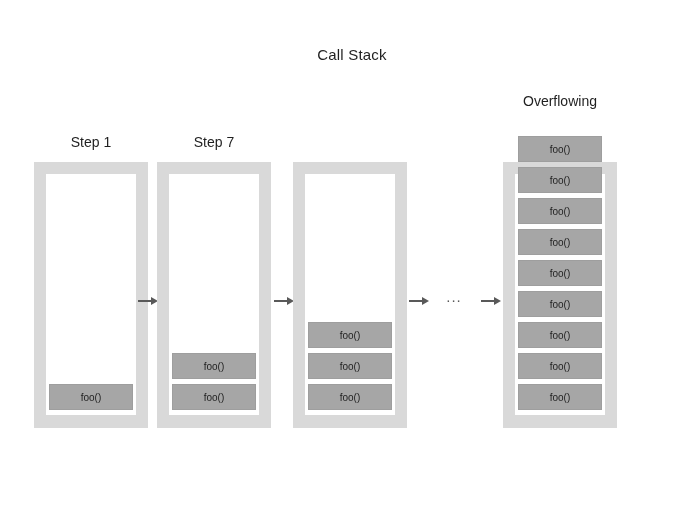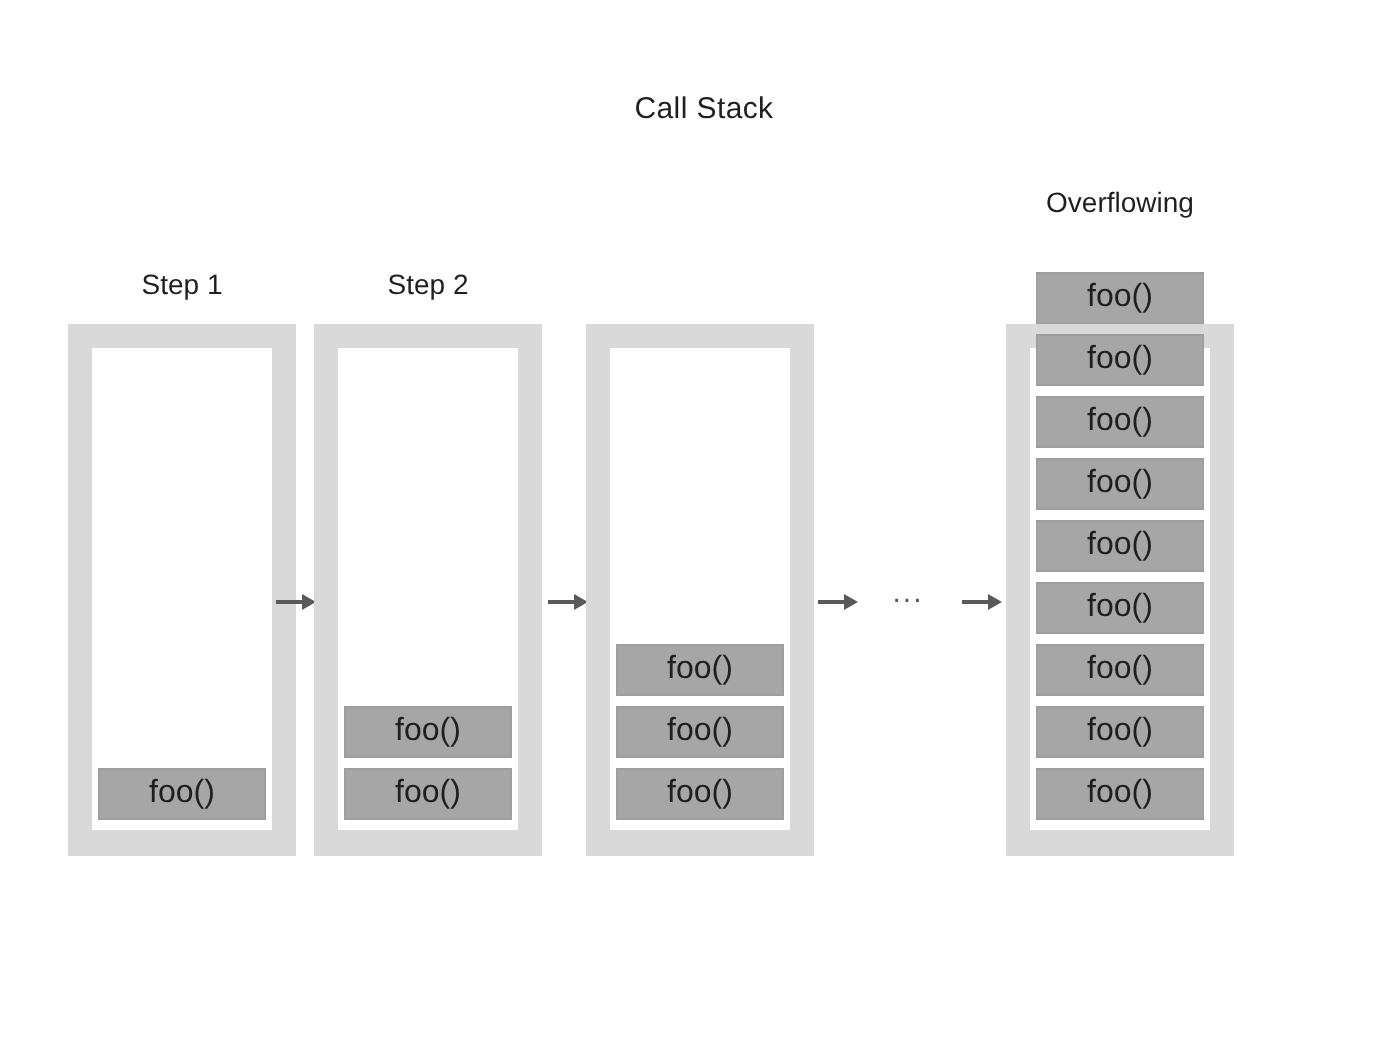--- a/index.html
+++ b/index.html
@@ -77,21 +77,21 @@
     width: 84px;
     height: 26px;
     box-sizing: border-box;
     background: var(--frame, #a6a6a6);
     border: 1px solid var(--frame_border, #9e9e9e);
     display: flex;
     align-items: center;
     justify-content: center;
   }
   .frame span {
-    font-size: 16px;
+    font-size: 10px;
     color: var(--text, #1f1f1f);
   }
   .arrow {
     position: absolute;
     top: 294px;
     width: 20px;
     height: 14px;
     color: var(--arrow, #595959);
   }
   .a0 { left: 138px; }
@@ -129,21 +129,21 @@
   </div>
 
   <div class="arrow a0">
     <svg width="20" height="14" viewBox="0 0 20 14">
       <line x1="0" y1="7" x2="13" y2="7" stroke="currentColor" stroke-width="2"></line>
       <polygon points="13,3 20,7 13,11" fill="currentColor"></polygon>
     </svg>
   </div>
 
   <div class="column c1">
-    <div class="col-label">Step 2</div>
+    <div class="col-label">Step 7</div>
     <div class="container">
       <div class="inner"></div>
     </div>
     <div class="frames">
         <div class="frame" style="top: 384px;">
           <span>foo()</span>
         </div>
         <div class="frame" style="top: 353px;">
           <span>foo()</span>
         </div>

